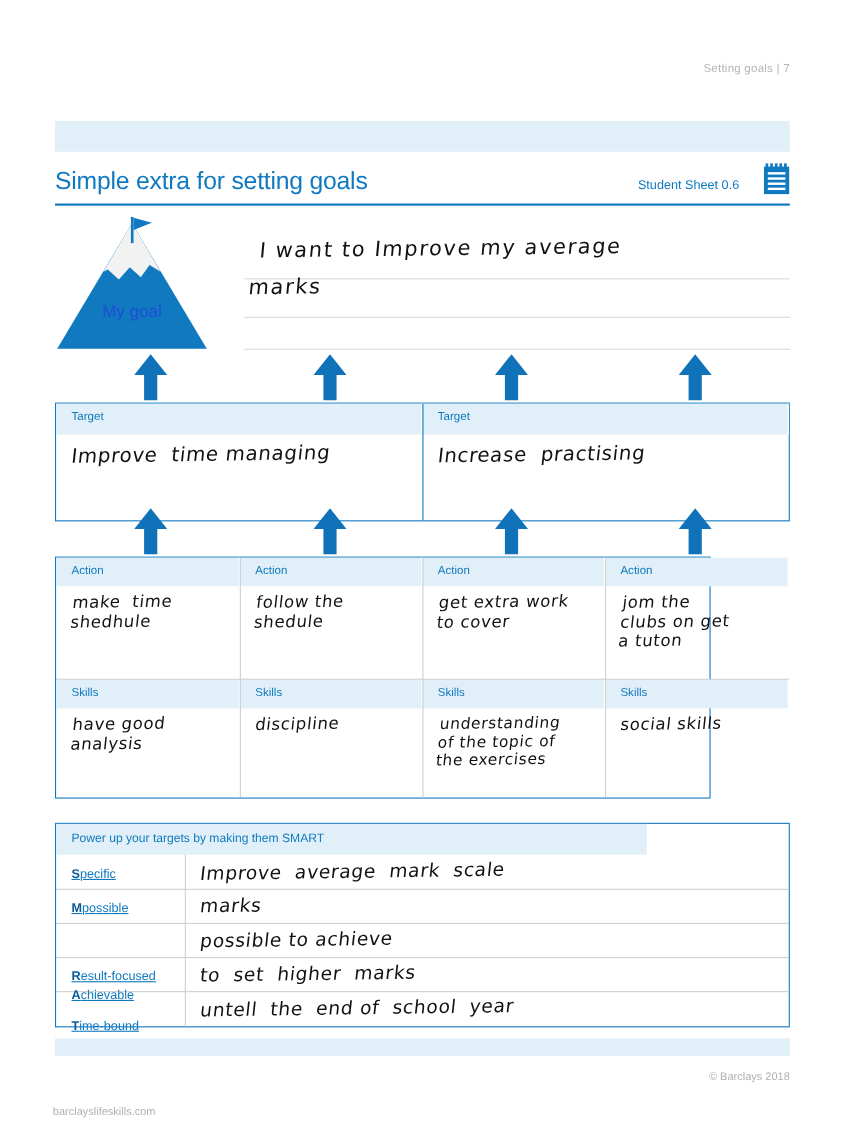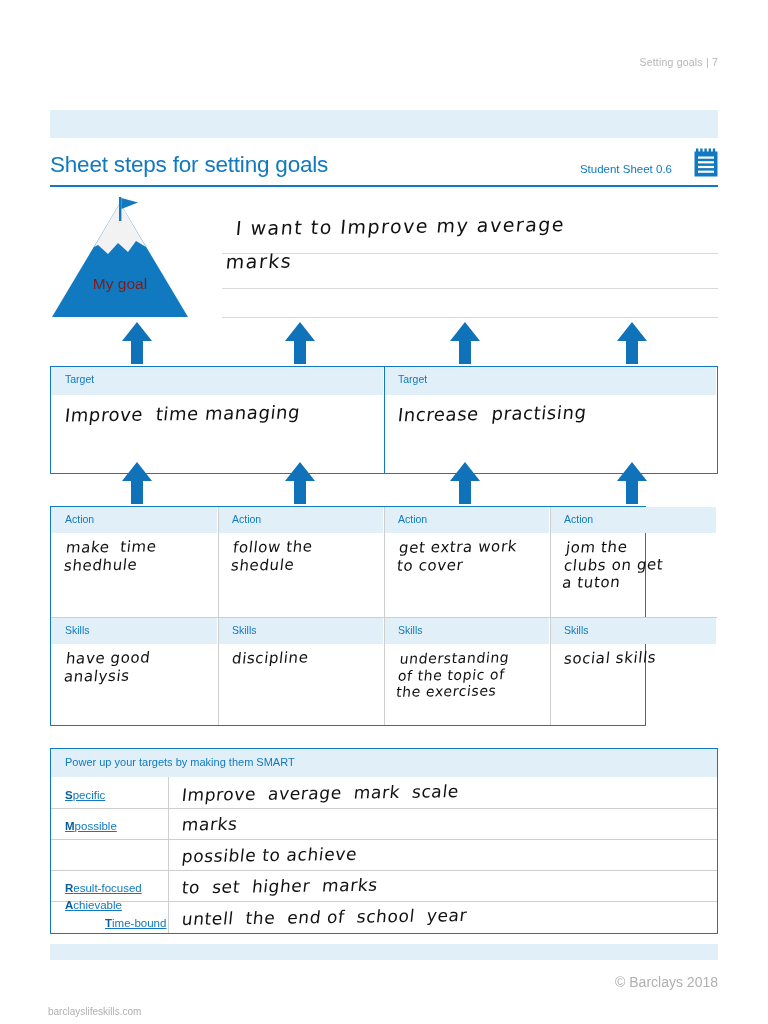--- a/index.html
+++ b/index.html
@@ -100,21 +100,21 @@
     width: 140px;
     height: 123px;
   }
   .mountain-label {
     position: absolute;
     left: 50px;
     top: 275px;
     width: 140px;
     text-align: center;
     font-size: 15.5px;
-    color: #7f1d1d;
+    color: #1d4ed8;
     pointer-events: none;
   }
 
   .goal-lines {
     position: absolute;
     left: 222px;
     top: 197px;
     width: 496px;
     height: 125px;
   }
@@ -182,21 +182,21 @@
   .target-hdr { height: 28px; top: 0; }
 
   
   .as-box { left: 50px; top: 506px; width: 596px; height: 220px; }
 
   
   .smart-box { left: 50px; top: 748px; width: 668px; height: 186px; }
   .smart-title {
     position: absolute;
     left: 0; top: 0;
-    width: 666px;
+    width: 537px;
     height: 28px;
     background: #E1F0F8;
     color: #1079BF;
     font-size: 11px;
     padding: 7px 0 0 14px;
     white-space: nowrap;
   }
   .smart-label {
     position: absolute;
     left: 14px;
@@ -221,36 +221,36 @@
     left: 48px;
     top: 974px;
     font-size: 10px;
     color: #b0b0b0;
     margin-top: 32px;
   }
   .footer-right {
     position: absolute;
     right: 50px;
     top: 974px;
-    font-size: 14px;
+    font-size: 10px;
     color: #b0b0b0;
   }
 </style>
 </head>
 <body>
 
 <div class="page">
 
 
   <div class="header-right">Setting goals | 7</div>
 
   <div class="banner"></div>
 
   <div class="title-row">
-    <div class="title">Sheet steps for setting goals</div>
+    <div class="title">Simple extra for setting goals</div>
     <div class="sheet-label">Student Sheet 0.6</div>
     <div class="title-rule"></div>
     <svg class="notepad-icon" viewBox="0 0 24 30">
       <rect x="2" y="1.5" width="2.4" height="4" fill="#1079BF"></rect>
       <rect x="6.2" y="1.5" width="2.4" height="4" fill="#1079BF"></rect>
       <rect x="10.4" y="1.5" width="2.4" height="4" fill="#1079BF"></rect>
       <rect x="14.6" y="1.5" width="2.4" height="4" fill="#1079BF"></rect>
       <rect x="18.8" y="1.5" width="2.4" height="4" fill="#1079BF"></rect>
       <rect x="0.5" y="4.5" width="23" height="25" fill="#1079BF"></rect>
       <rect x="4" y="9.5" width="16" height="2.2" fill="#ffffff"></rect>
@@ -353,21 +353,21 @@
 
     <div class="row-divider" style="left:0; top:59px;  width:666px;"></div>
     <div class="row-divider" style="left:0; top:90px;  width:666px;"></div>
     <div class="row-divider" style="left:0; top:121px; width:666px;"></div>
     <div class="row-divider" style="left:0; top:152px; width:666px;"></div>
 
     <div class="smart-label" style="top:40px;"><b>S</b><span>pecific</span></div>
     <div class="smart-label" style="top:71px;"><b>M</b><span>possible</span></div>
     <div class="smart-label" style="top:102px;margin-top:48px;"><b>A</b><span>chievable</span></div>
     <div class="smart-label" style="top:133px;"><b>R</b><span>esult-focused</span></div>
-    <div class="smart-label" style="top:168px;margin-left:40px;"><b>T</b><span>ime-bound</span></div>
+    <div class="smart-label" style="top:178px;"><b>T</b><span>ime-bound</span></div>
 
     <div class="hand" style="left:131px; top:34px; font-size:17px;">Improve  average  mark  scale</div>
     <div class="hand" style="left:131px; top:65px; font-size:17px;">marks</div>
     <div class="hand" style="left:131px; top:96px; font-size:17px;">possible to achieve</div>
     <div class="hand" style="left:131px; top:127px; font-size:17px;">to  set  higher  marks</div>
     <div class="hand" style="left:131px; top:158px; font-size:17px;">untell  the  end of  school  year</div>
   </div>
 
   <div class="footer-band"></div>
   <div class="footer-left">barclayslifeskills.com</div>

